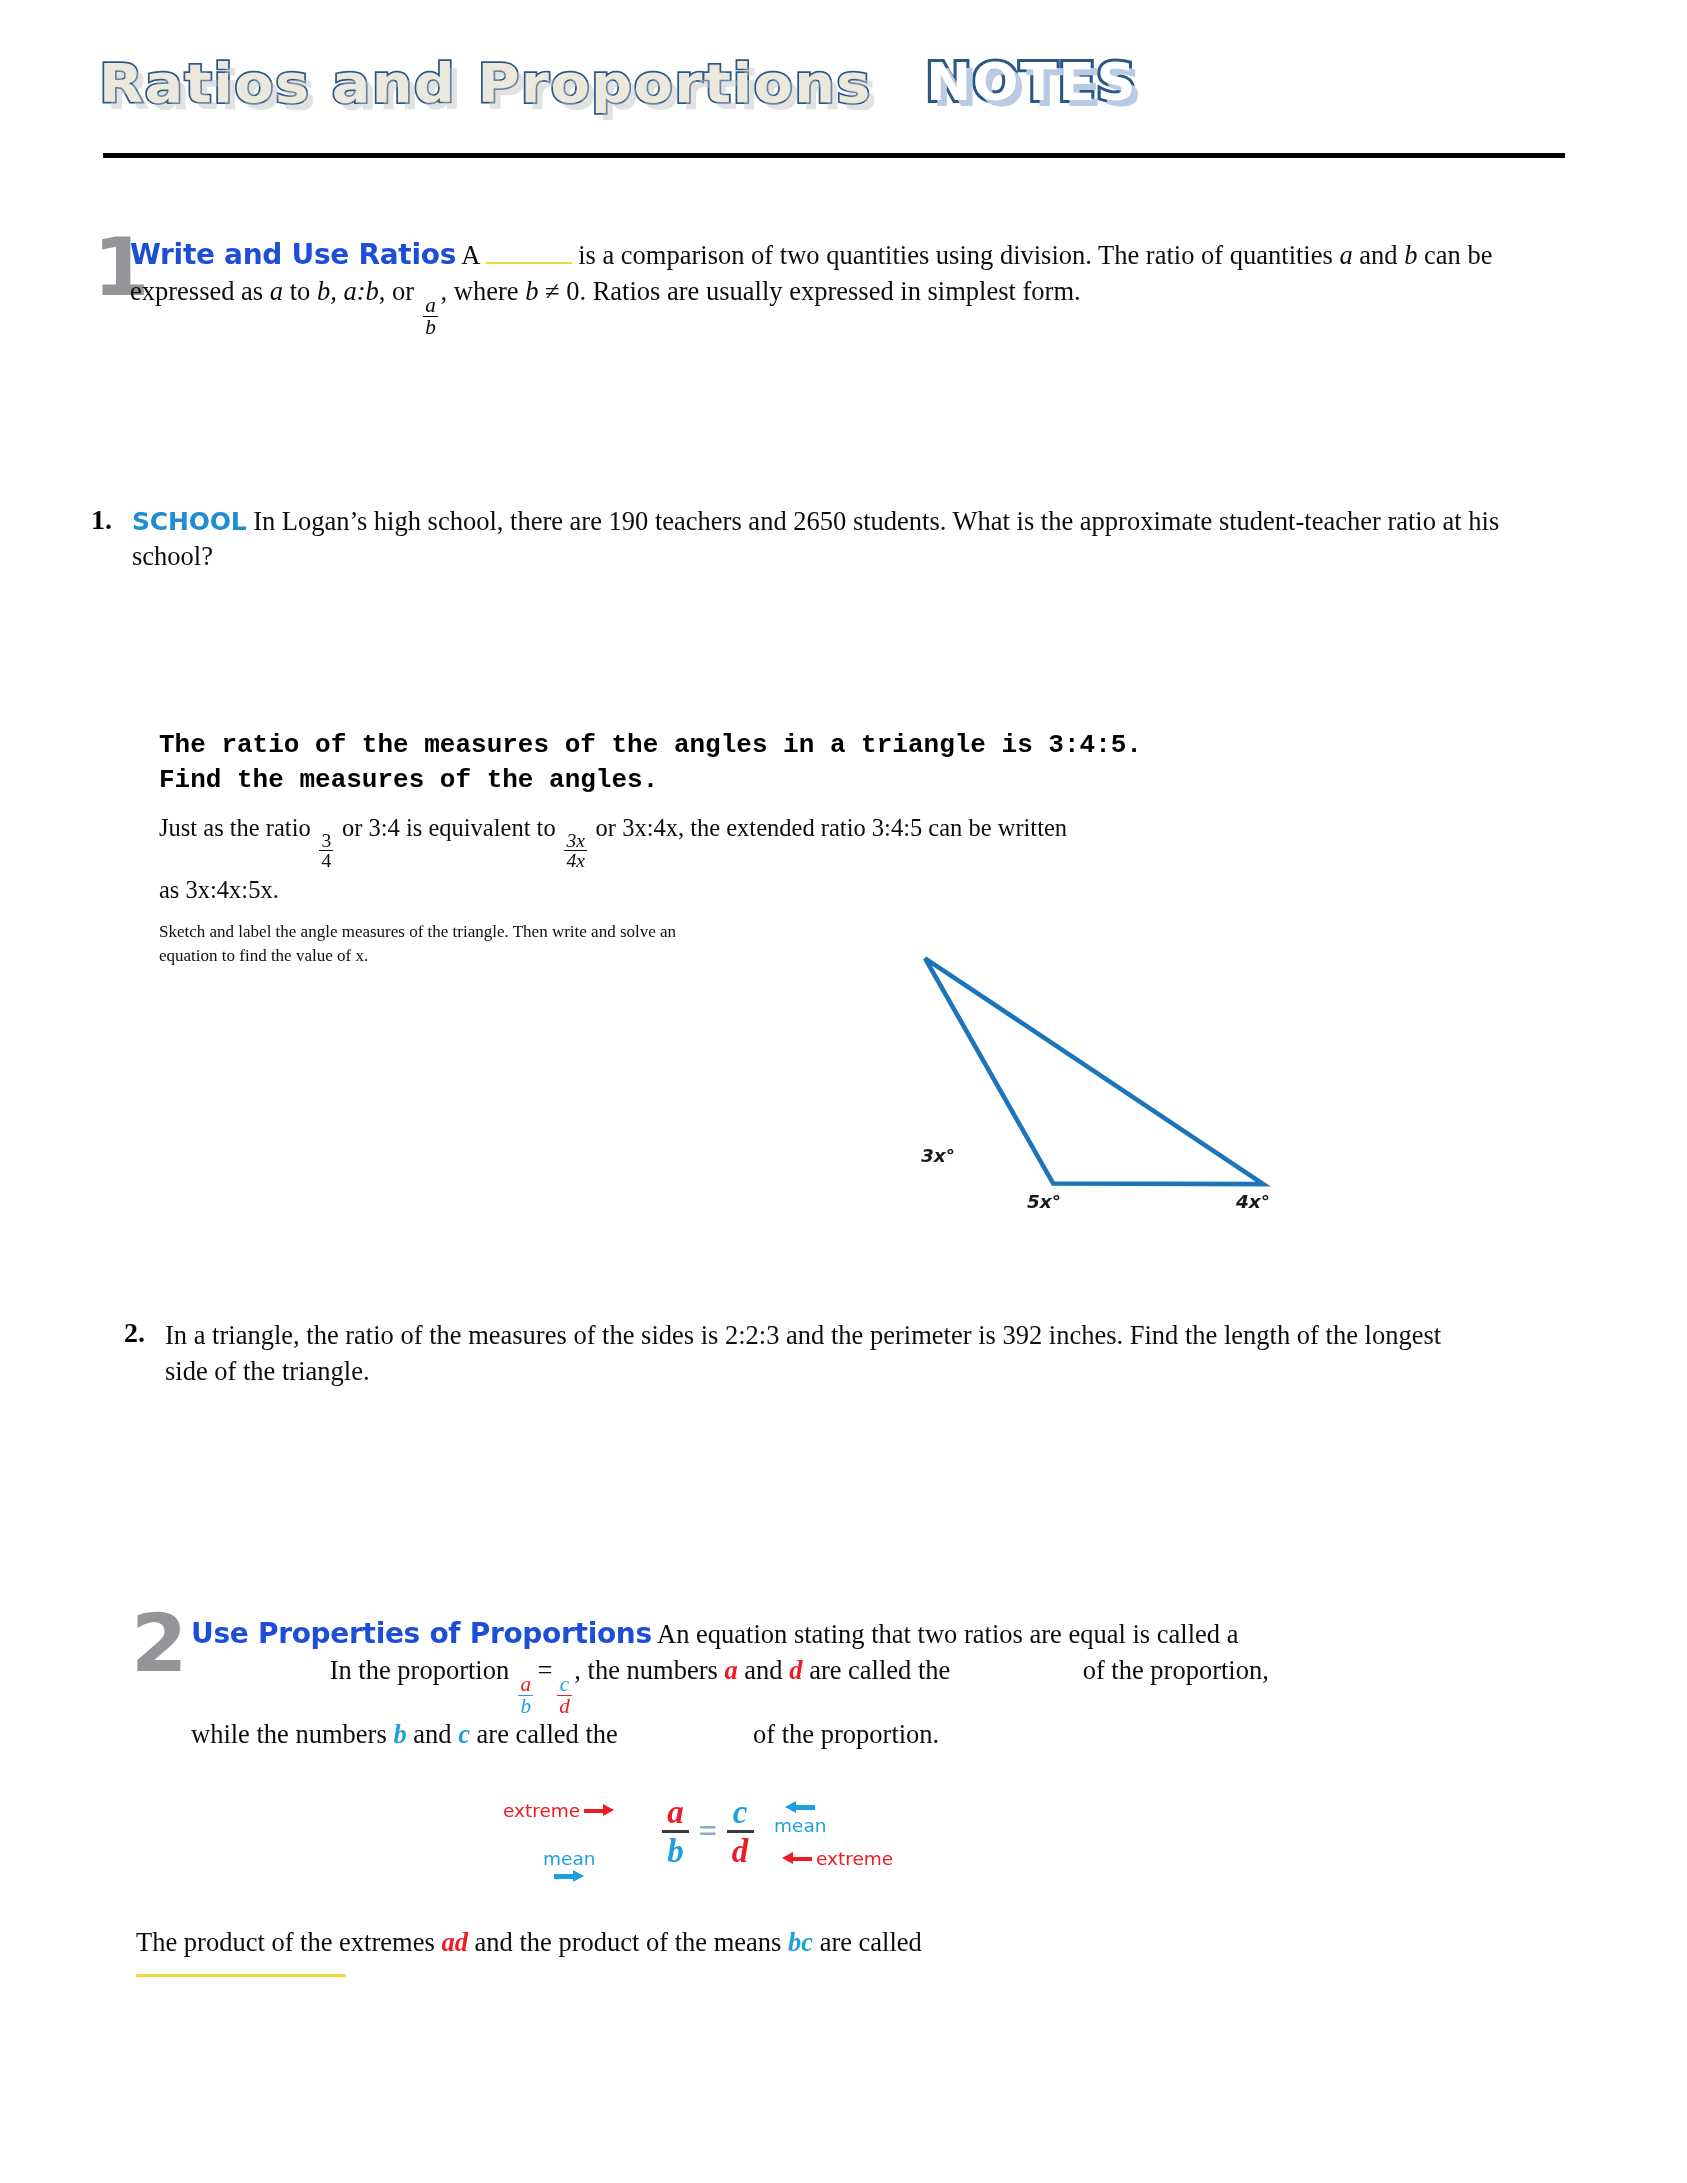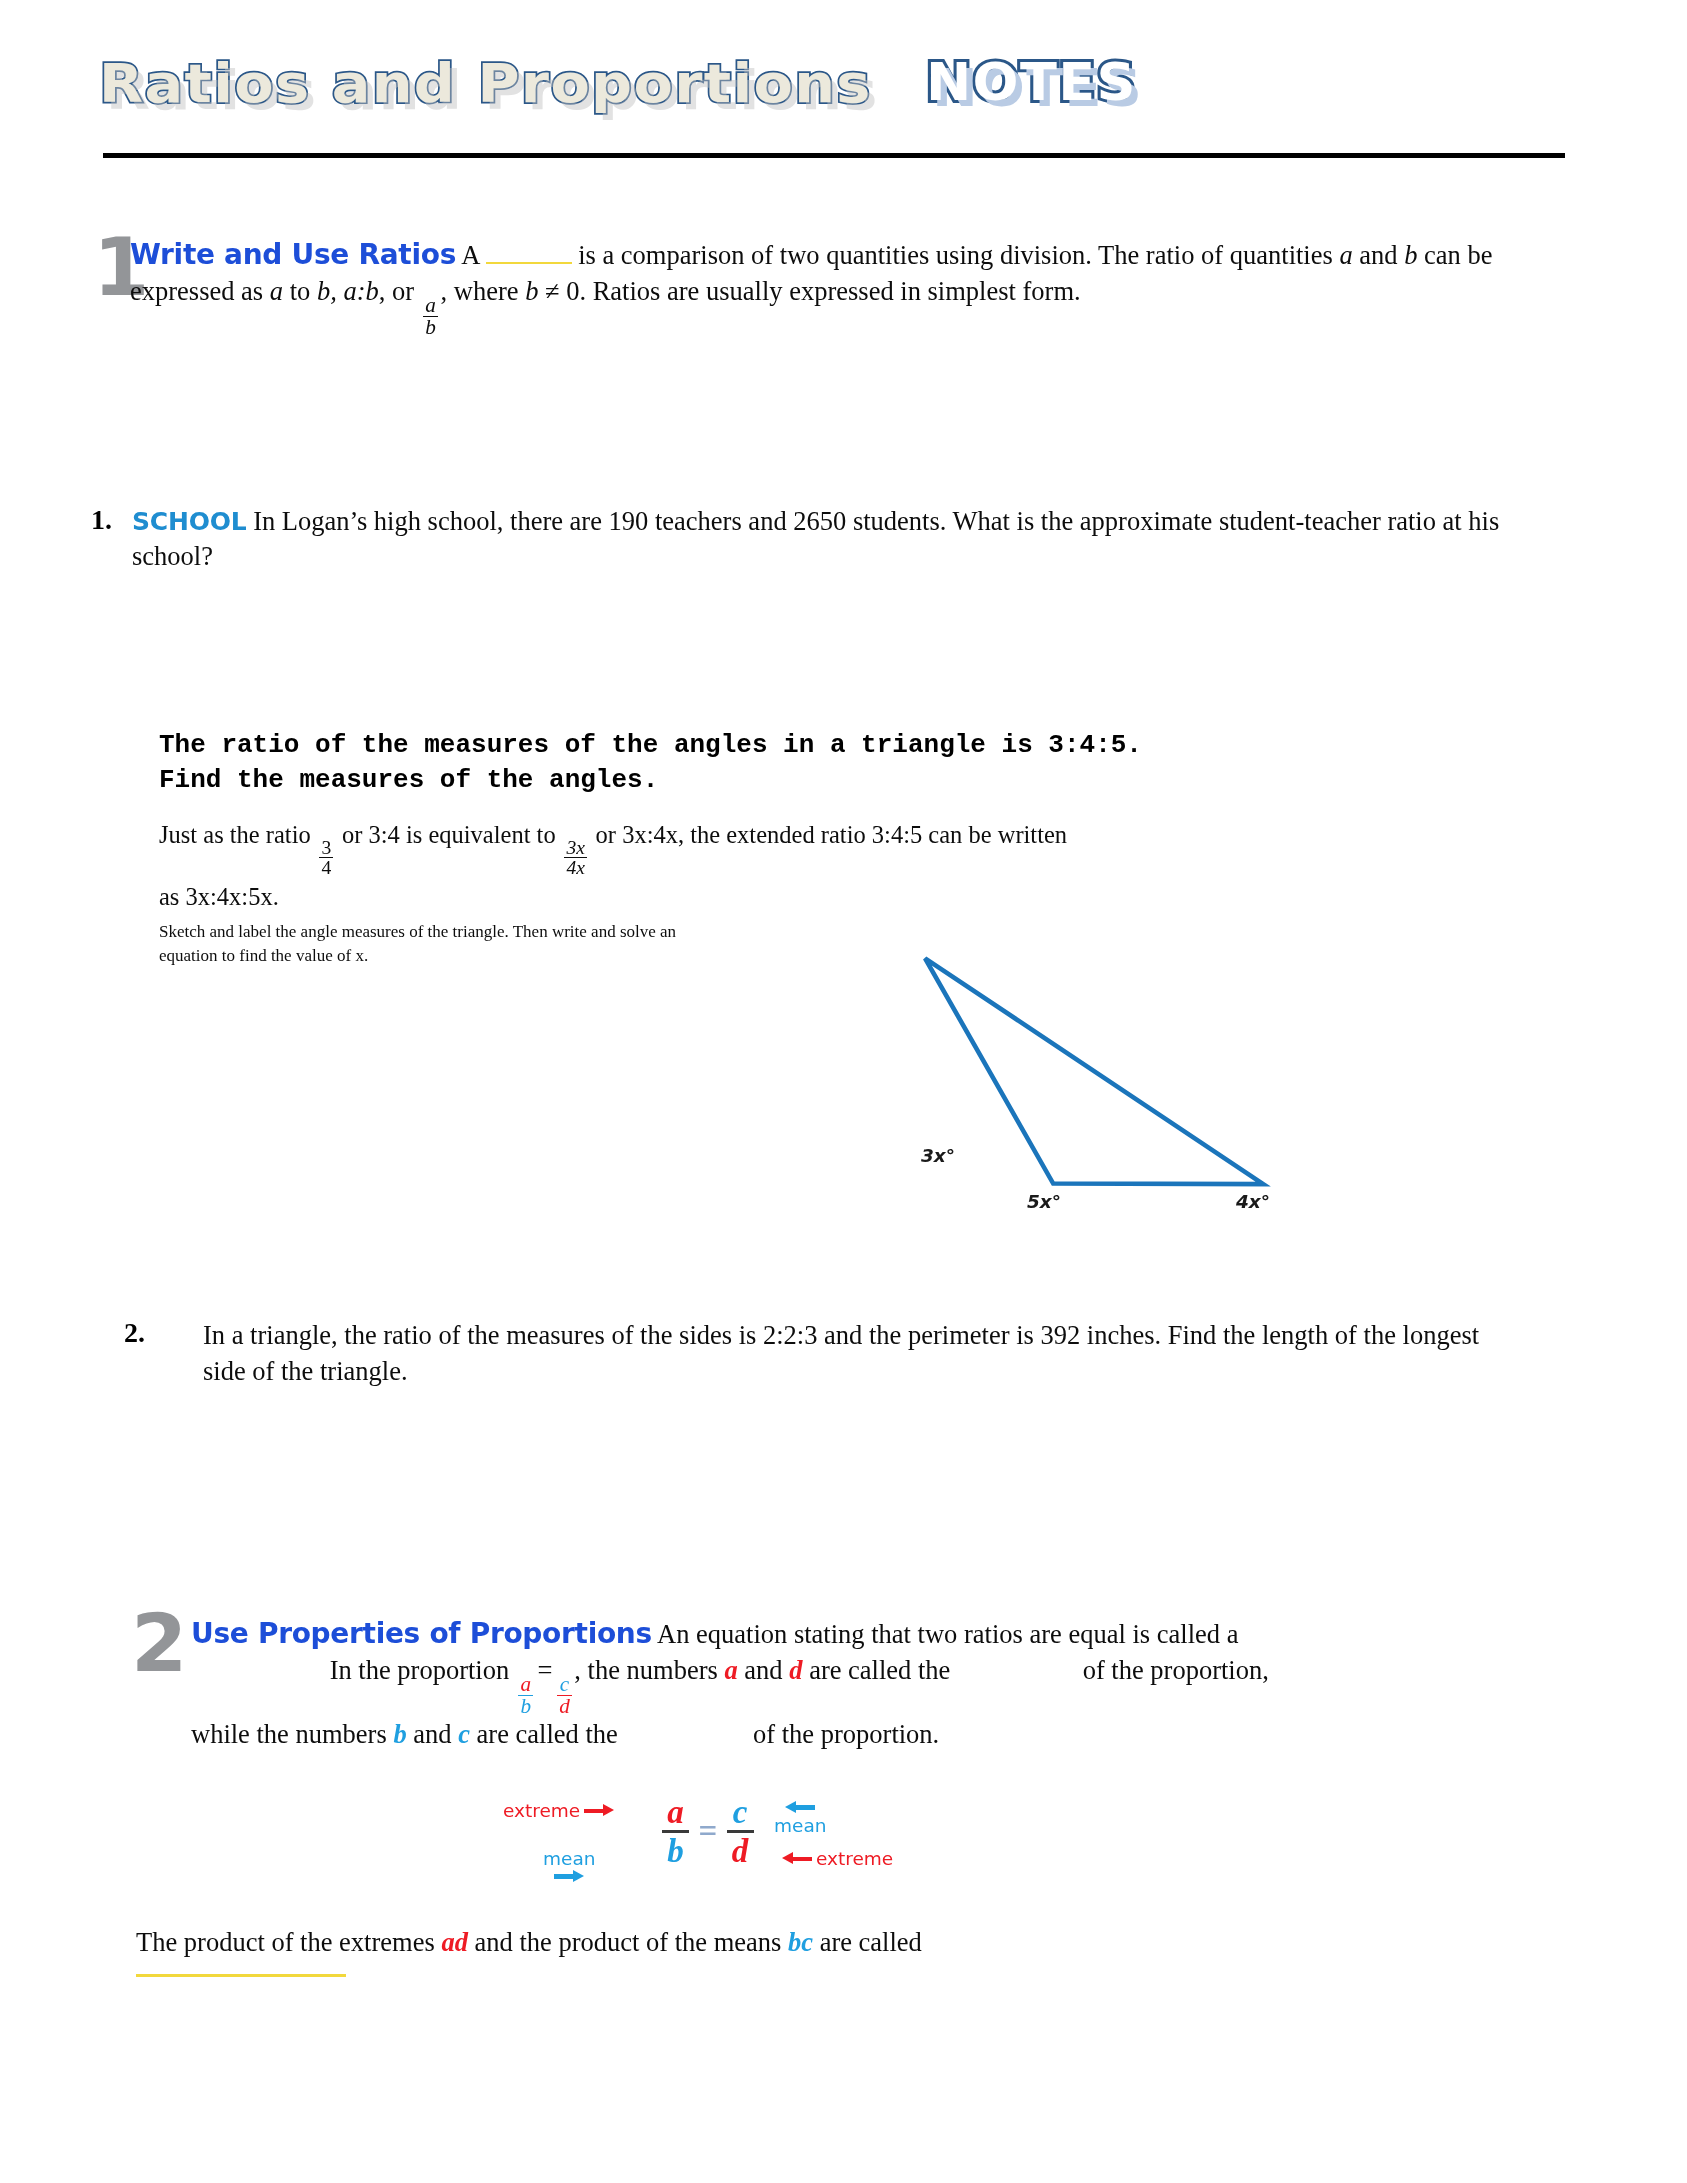--- a/index.html
+++ b/index.html
@@ -155,21 +155,20 @@
     font-weight: bold;
     font-size: 26px;
     line-height: 1.36;
   }
   #ex-para1 {
     position: absolute;
     left: 0; top: 81px;
     width: 926px;
     font-size: 24.5px;
     line-height: 1.55;
-    margin-top: 7px;
   }
   #ex-para2 {
     position: absolute;
     left: 0; top: 192px;
     width: 562px;
     font-size: 17px;
     line-height: 1.44;
   }
 
   
@@ -200,21 +199,20 @@
     font-family: "Liberation Serif", serif;
     font-size: 28px;
     font-weight: bold;
   }
   #ex2 {
     position: absolute;
     left: 165px;
     top: 1317px;
     width: 1317px;
     line-height: 1.36;
-    margin-left: 38px;
   }
 
   
   #sec2-num { left: 131px; top: 1609px; font-size: 81px; }
   #sec2 {
     position: absolute;
     left: 191px;
     top: 1616px;
     width: 1125px;
   }

